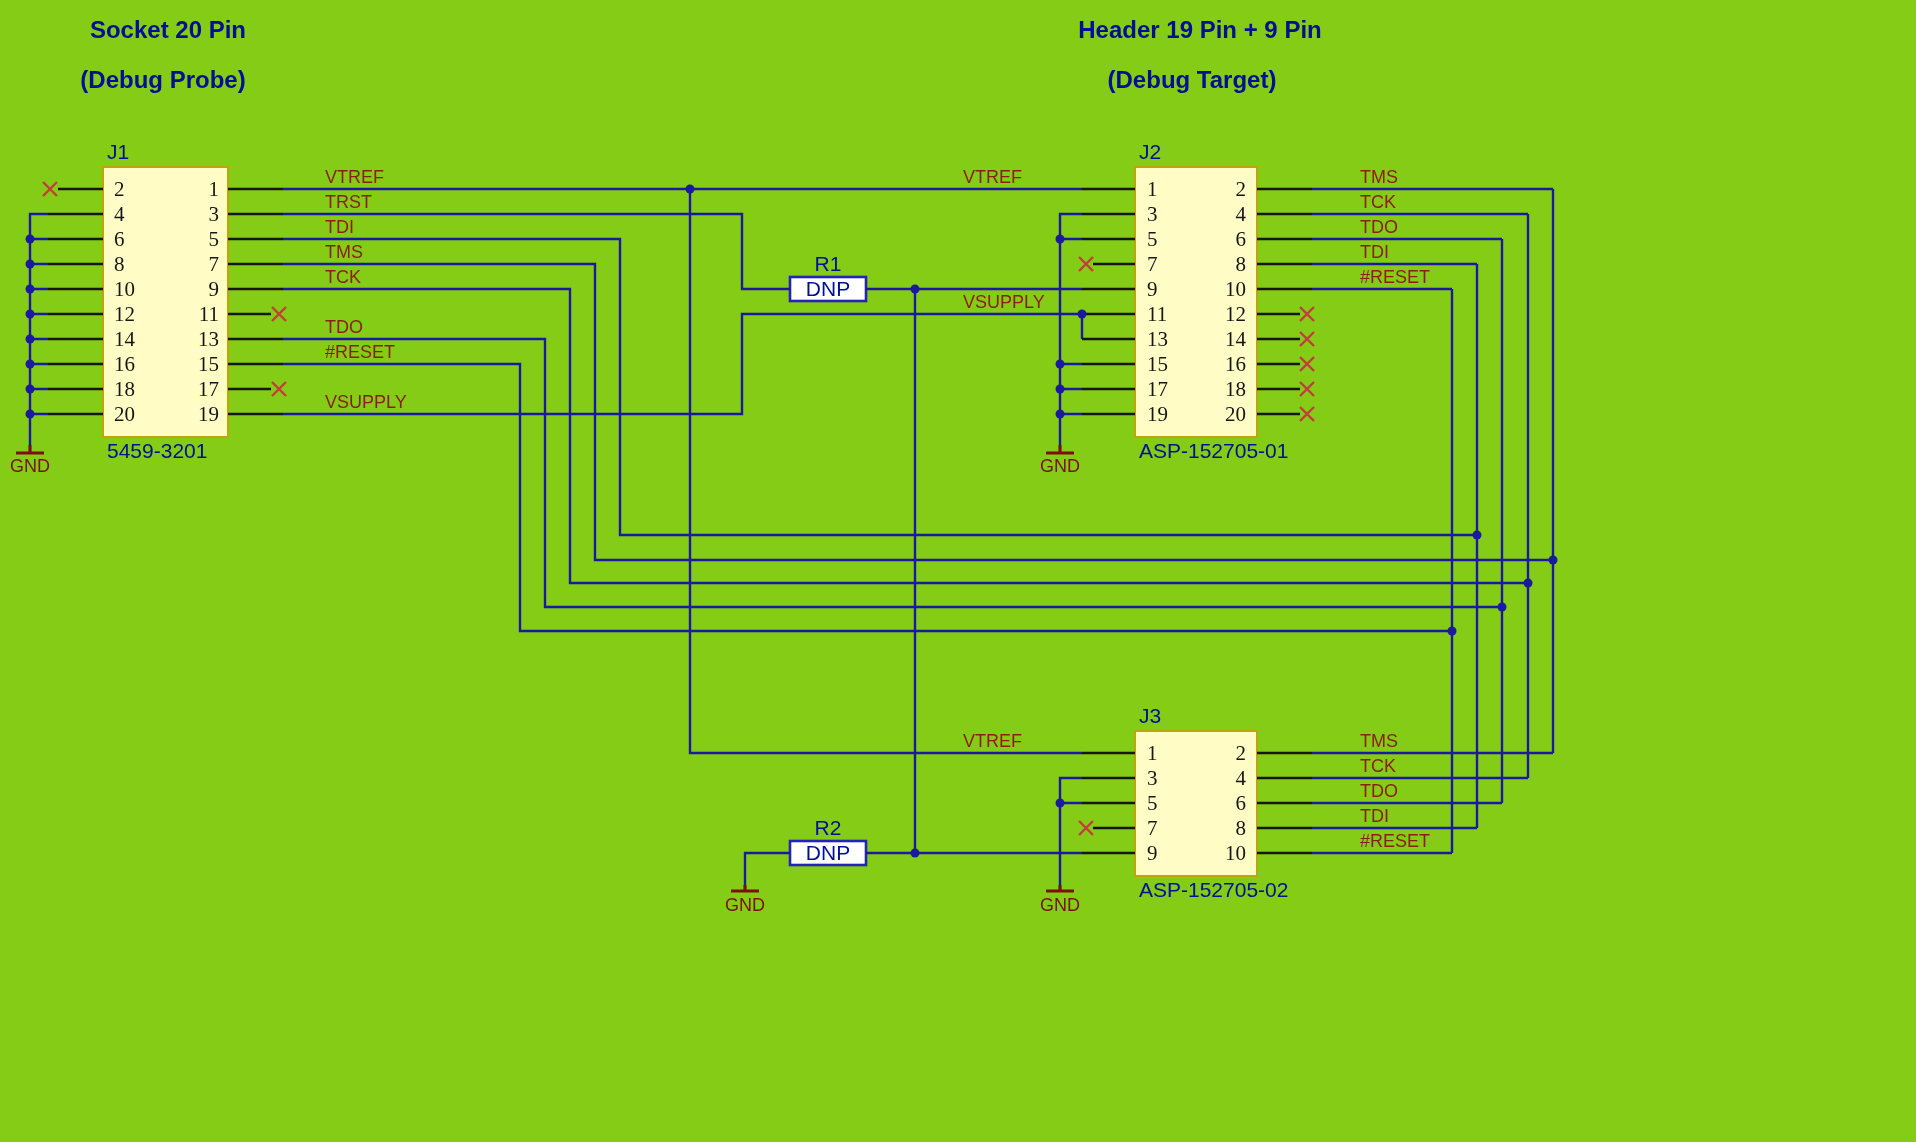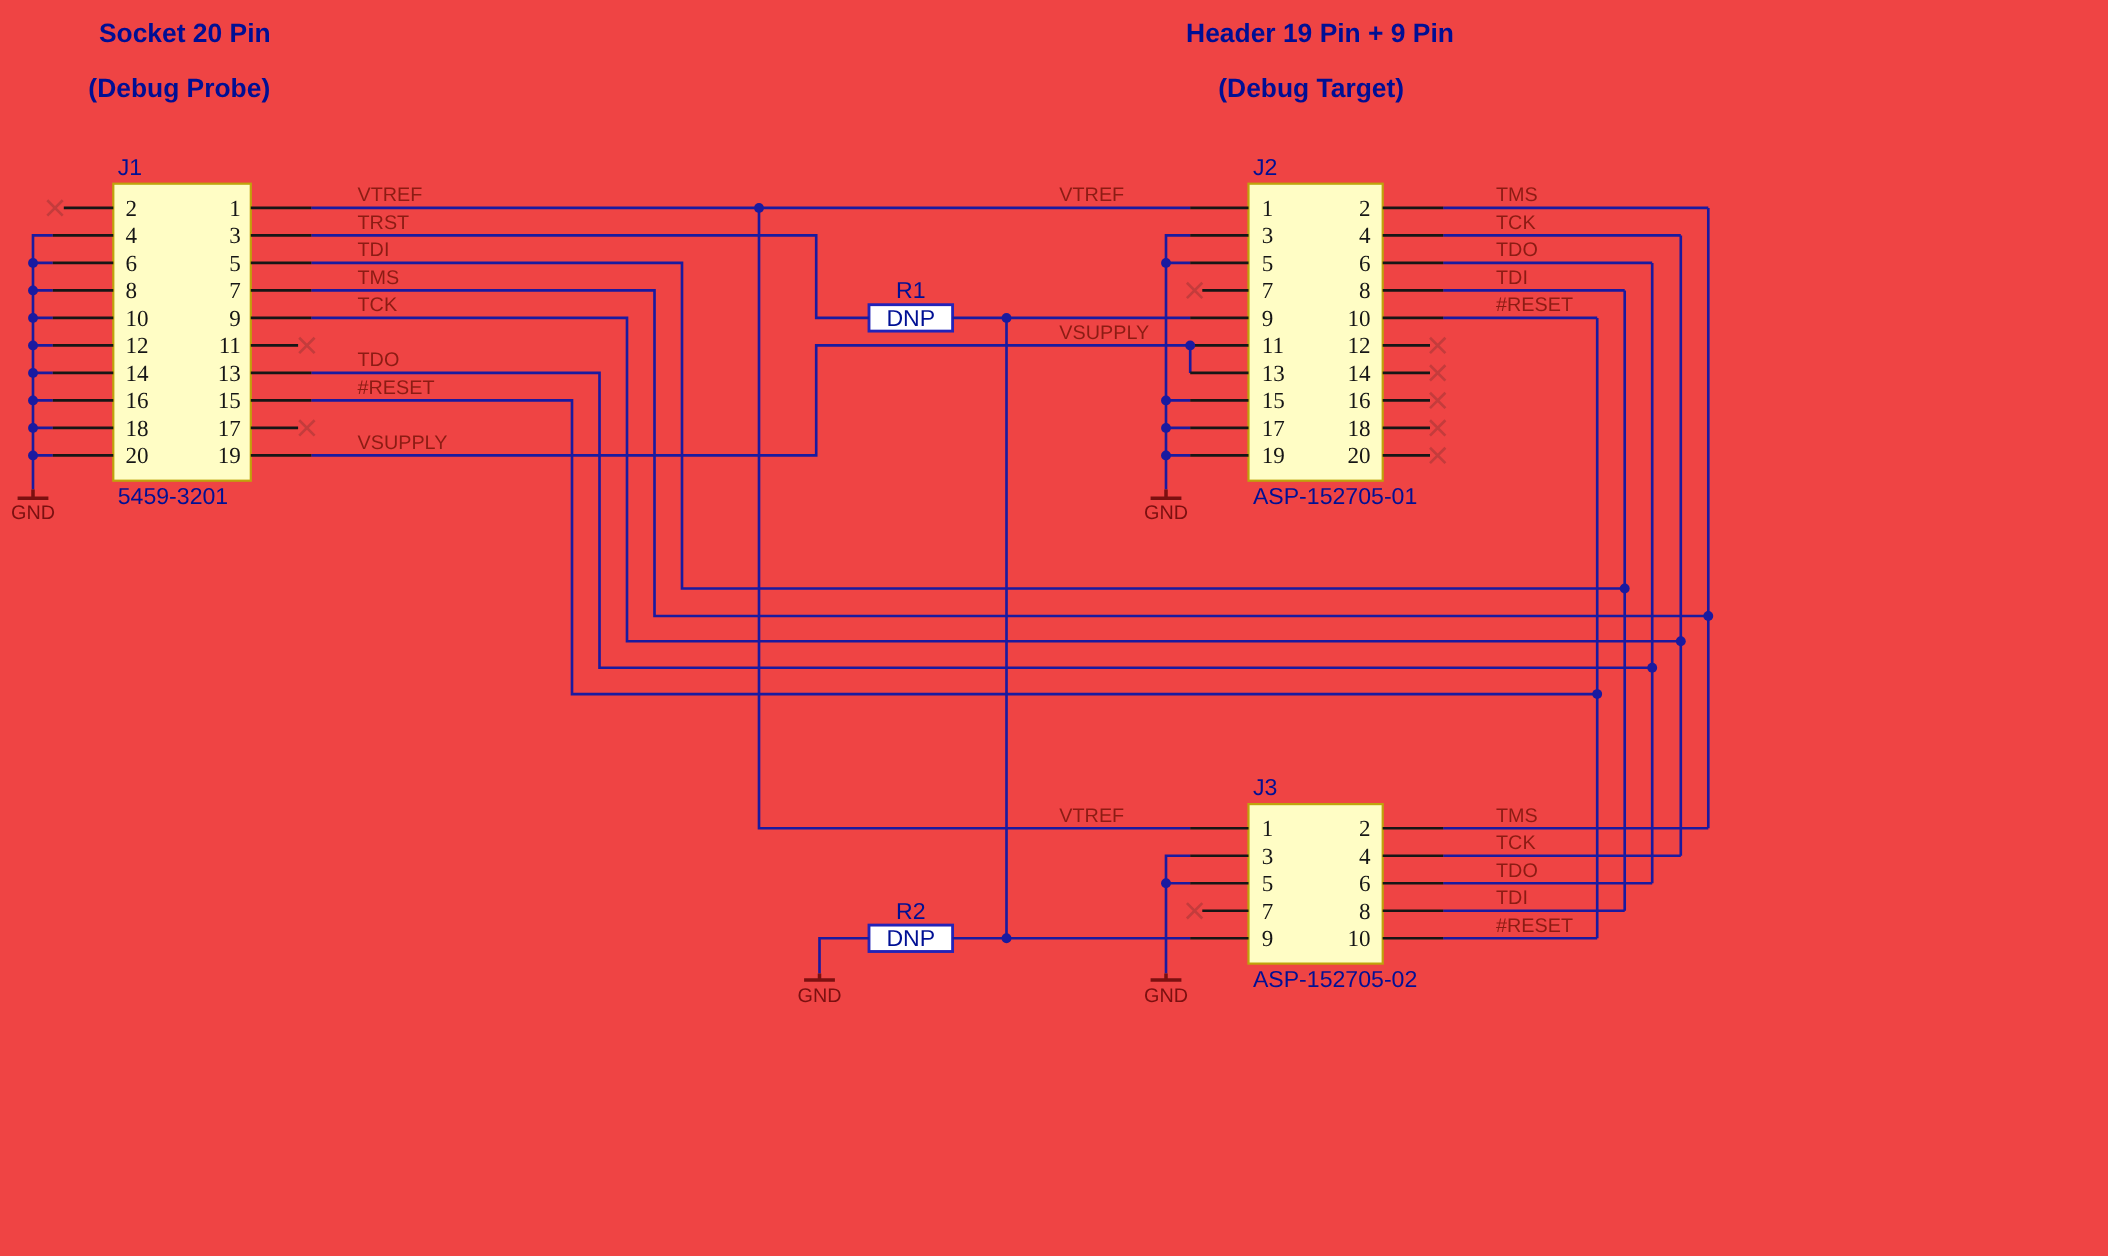--- a/index.html
+++ b/index.html
@@ -1,16 +1,16 @@
 <!DOCTYPE html>
 <html><head>
 <meta charset="utf-8">
 <style>
   html,body{margin:0;padding:0;background:#ffffff;}
-  .page{position:relative;width:1916px;height:1142px;background:#ef4444;overflow:hidden;}
+  .page{position:relative;width:1916px;height:1142px;background:#84cc16;overflow:hidden;}
   svg{display:block;}
   text{font-family:"Liberation Sans",sans-serif;}
   .title{font-size:24px;font-weight:bold;fill:#000f94;}
   .ref{font-size:21px;fill:#001094;}
   .net{font-size:18px;fill:#8c1c14;}
   .gndt{font-size:18px;fill:#7b1010;}
   .pin{font-family:"Liberation Serif",serif;font-size:21px;fill:#161616;}
   .wire{stroke:#1a1aa0;stroke-width:2.4;fill:none;}
   .stub{stroke:#161616;stroke-width:2.4;fill:none;}
   .nc{stroke:#c43c3c;stroke-width:2.4;fill:none;}

